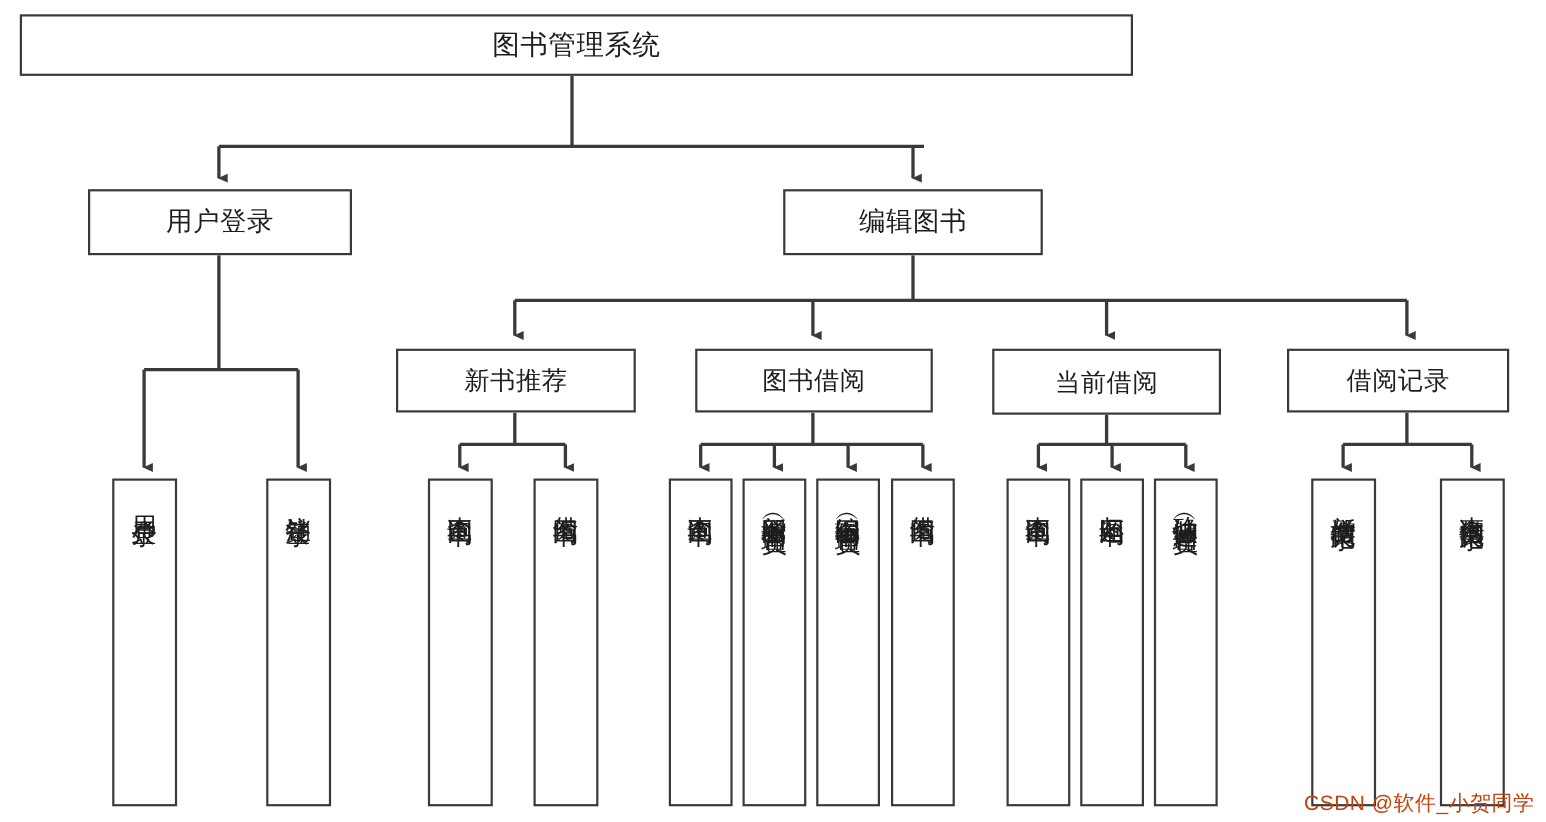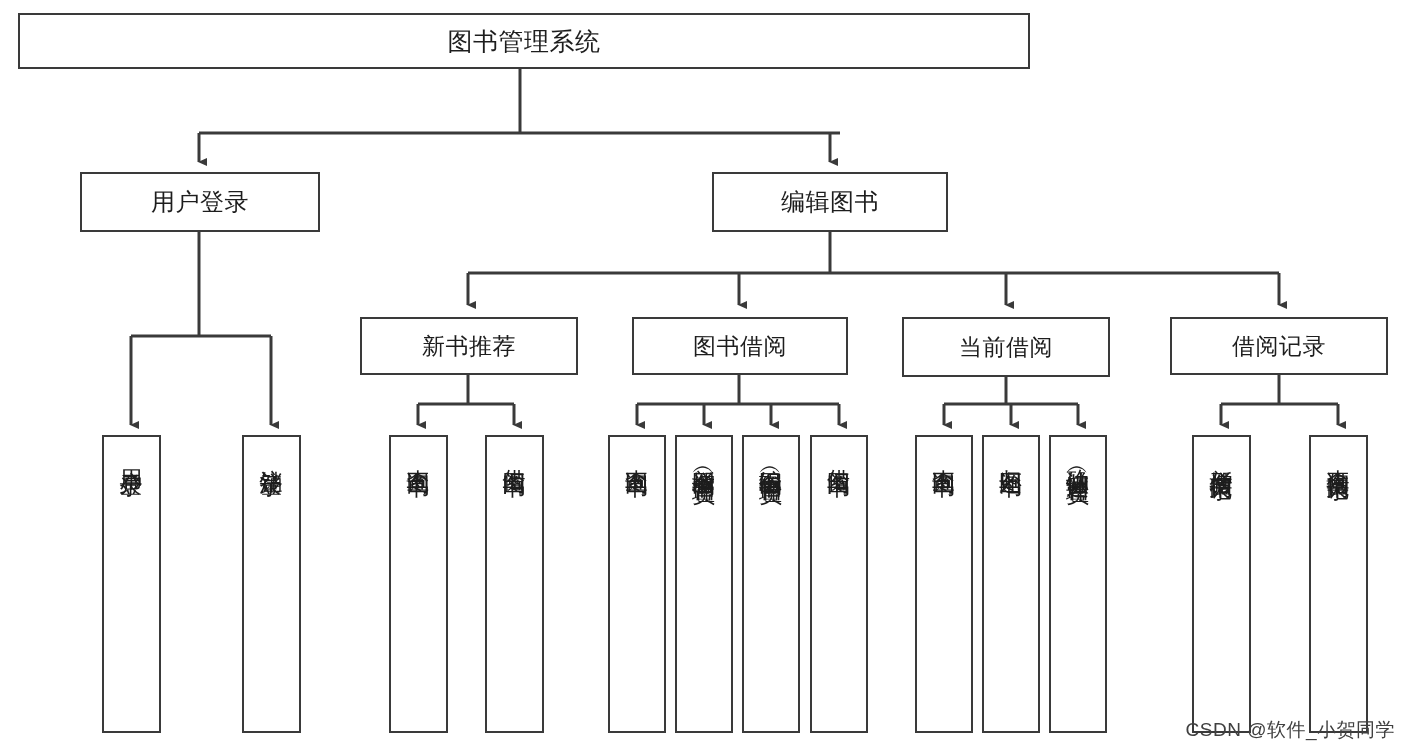--- a/index.html
+++ b/index.html
@@ -54,21 +54,21 @@
     font-size: 23px;
     line-height: 1.22;
     letter-spacing: 2px;
     white-space: nowrap;
   }
   .watermark {
     position: absolute;
     right: 10px;
     bottom: 4px;
     font-size: 19px;
-    color: #404040;
+    color: #c2410c;
     white-space: nowrap;
     z-index: 3;
     letter-spacing: 0.5px;
   }
 </style>
 </head>
 <body>
 
 <div id="canvas">
 
@@ -135,21 +135,21 @@
 
   <div class="node level3" style="left:360px; top:317px; width:218px; height:58px;">
     <span class="label">新书推荐</span>
   </div>
   <div class="node level3" style="left:632px; top:317px; width:216px; height:58px;">
     <span class="label">图书借阅</span>
   </div>
   <div class="node level3" style="left:902px; top:317px; width:208px; height:60px;">
     <span class="label">当前借阅</span>
   </div>
-  <div class="node level3" style="left:1170px; top:317px; width:218px; height:58px;">
+  <div class="node level3" style="left:1170px; top:317px; width:202px; height:58px;">
     <span class="label">借阅记录</span>
   </div>
 
   <div class="node leaf" style="left:102px; top:435px; width:59px; height:298px;">
     <span class="label">用户登录</span>
   </div>
   <div class="node leaf" style="left:242px; top:435px; width:59px; height:298px;">
     <span class="label">注销登录</span>
   </div>
 

